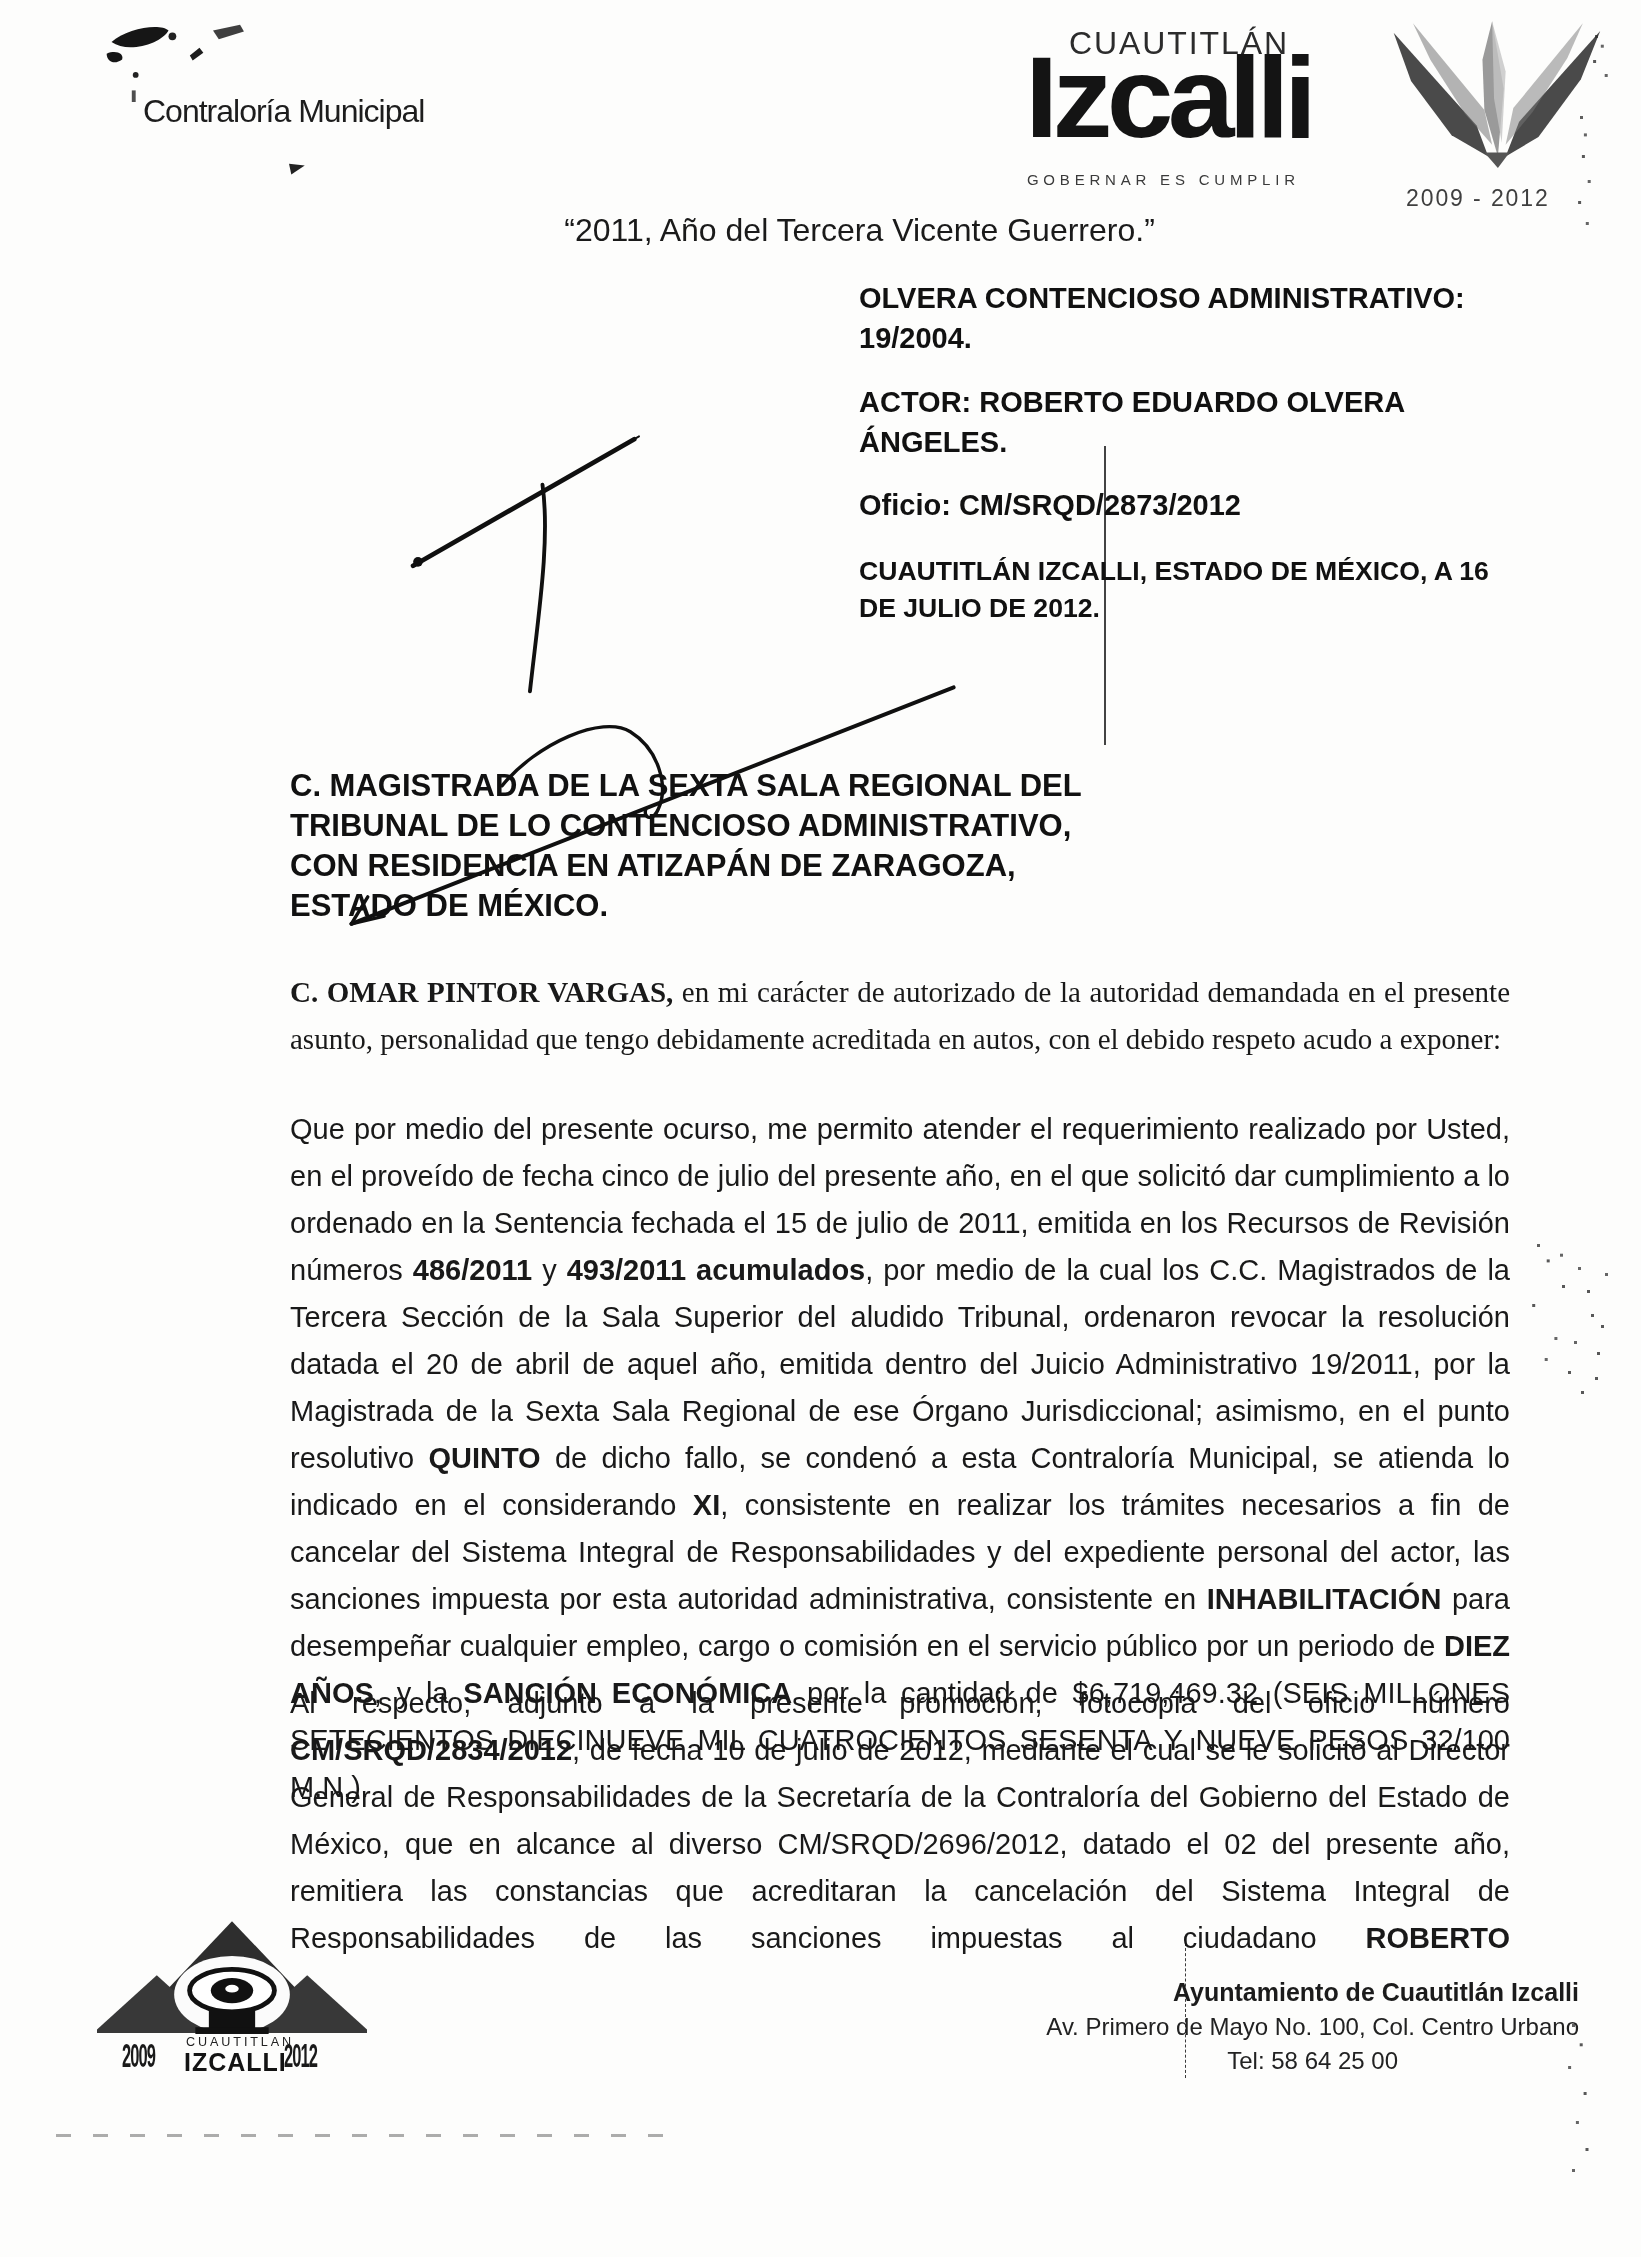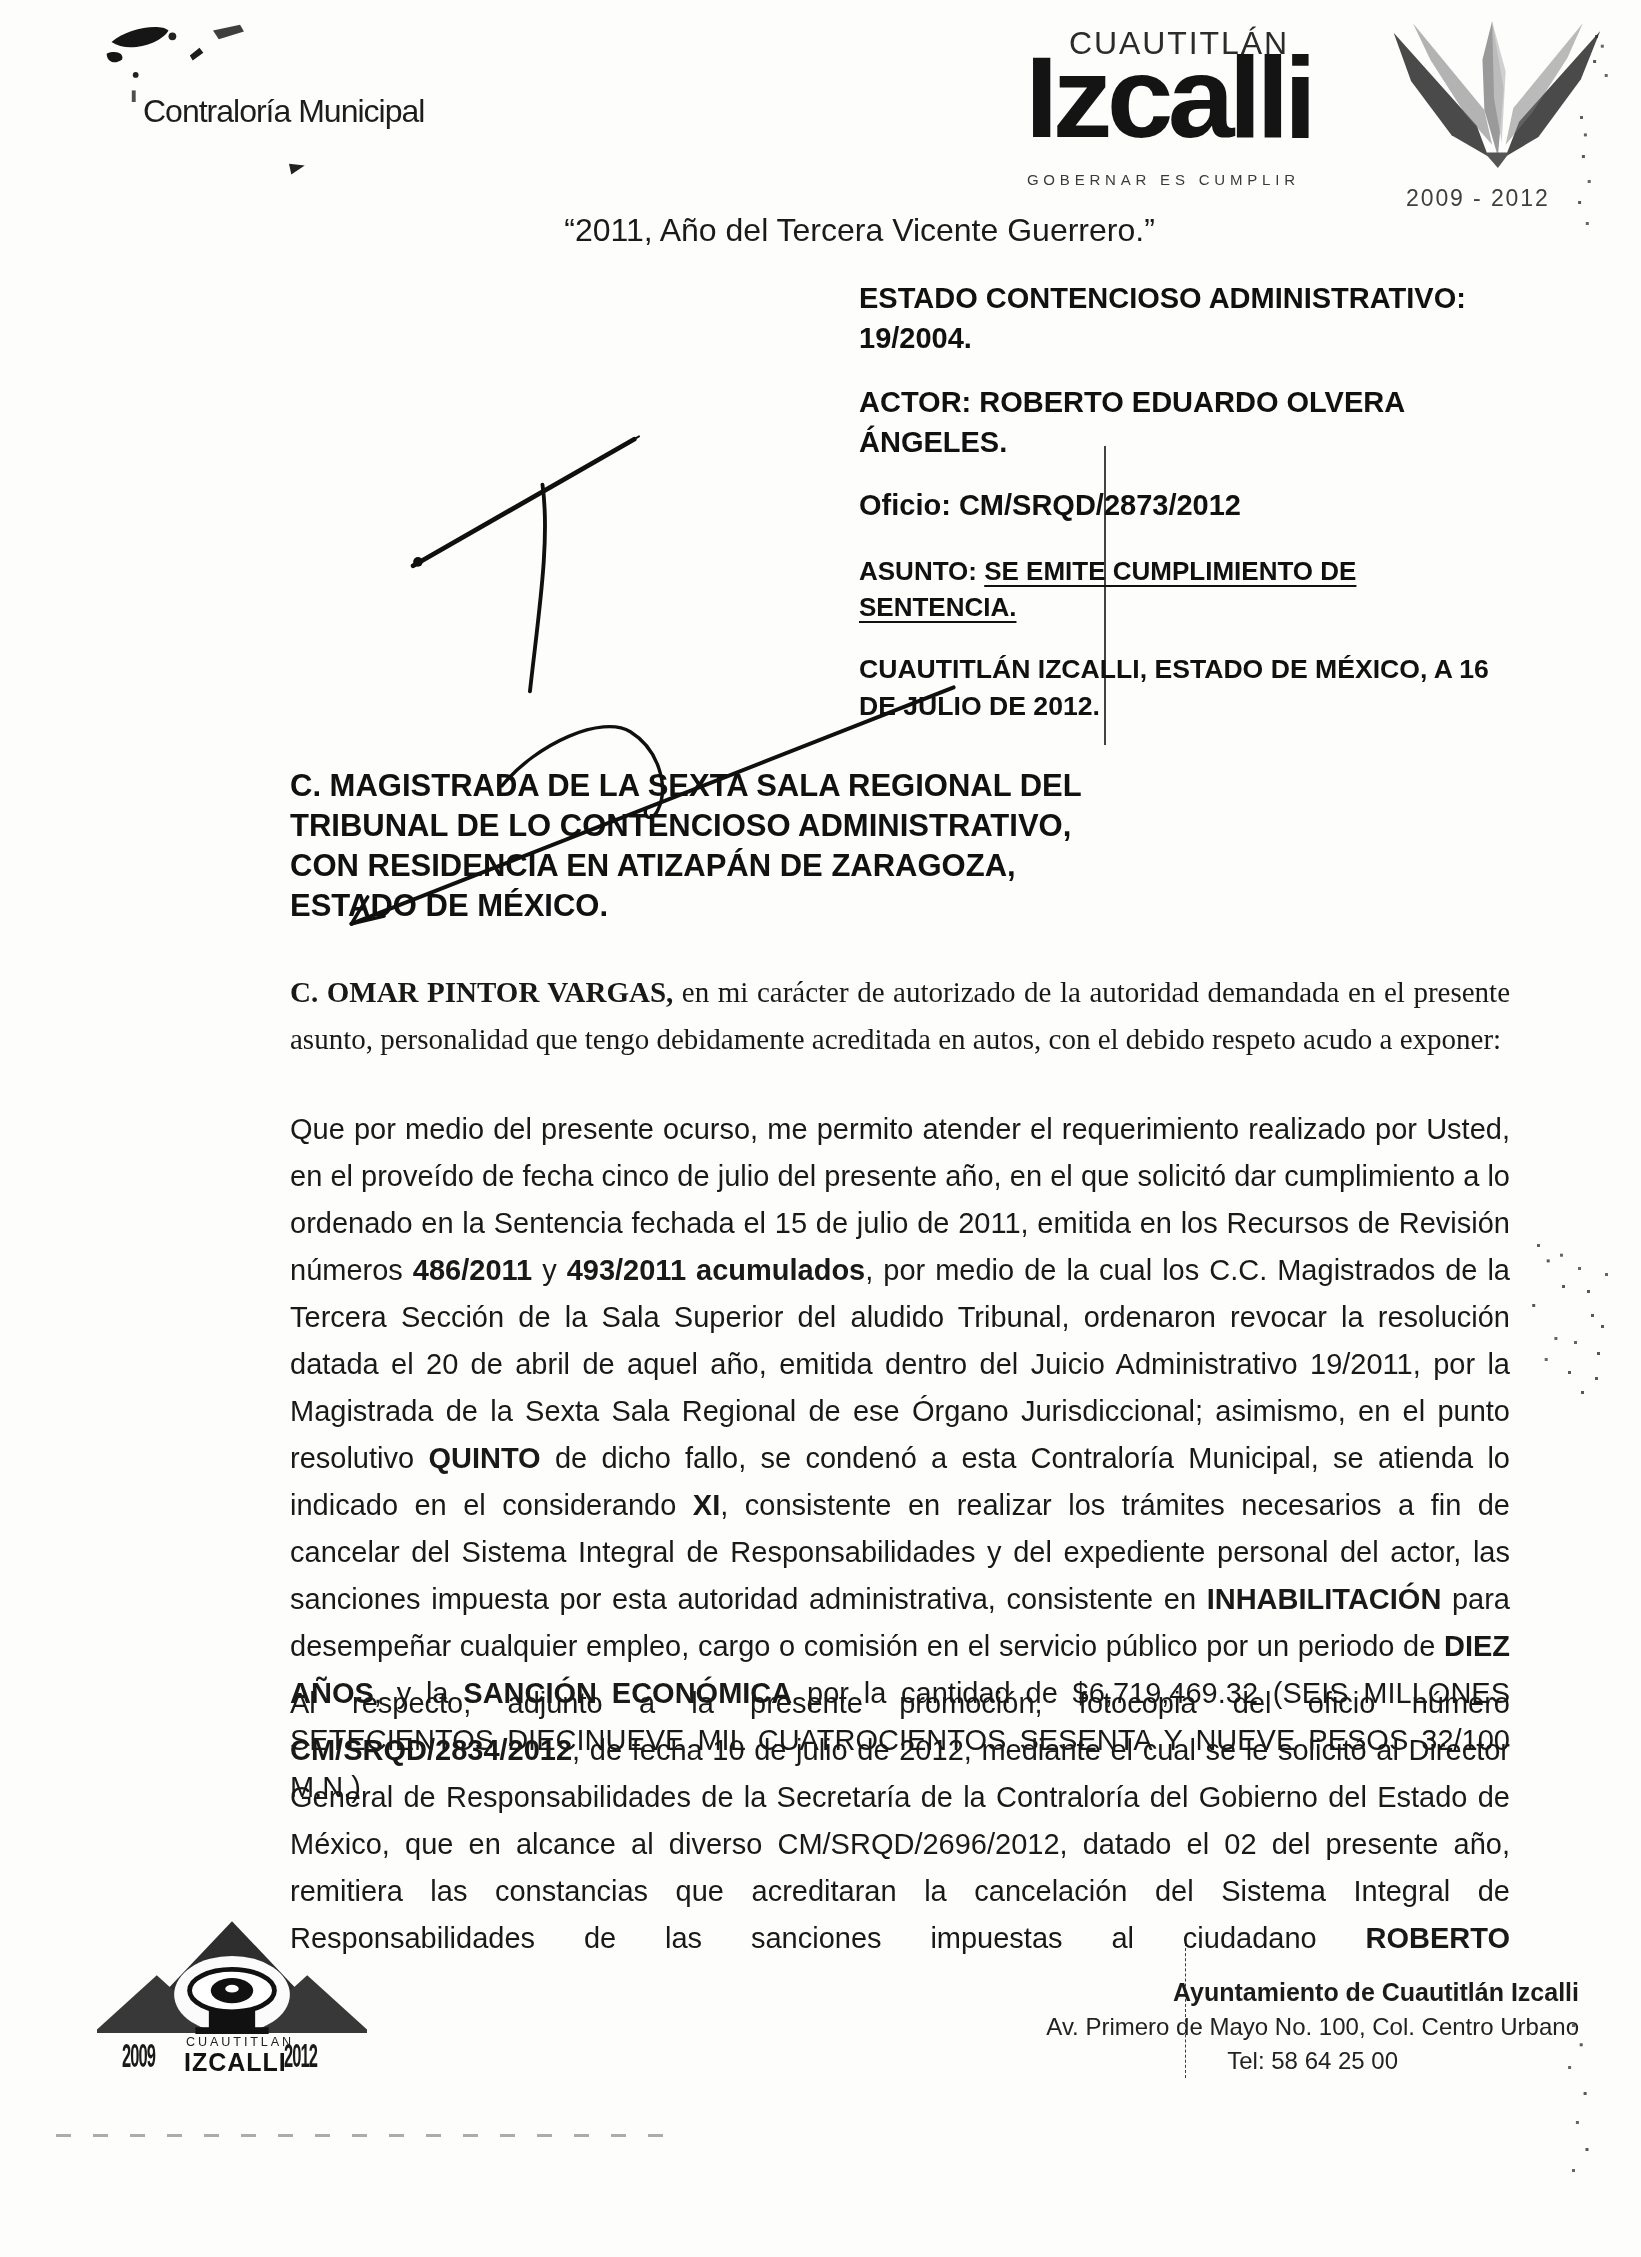--- a/index.html
+++ b/index.html
@@ -92,32 +92,28 @@
       <polygon points="104,136 130,136 118,152" fill="#555"></polygon>
     </svg>
     <div class="logo-motto">GOBERNAR ES CUMPLIR</div>
     <div class="logo-period">2009 - 2012</div>
   </div>
 
   <div class="quote">“2011, Año del Tercera Vicente Guerrero.”</div>
 
   <div class="case">
     <div class="grp">
-      <div class="l">ESTADO CONTENCIOSO ADMINISTRATIVO:</div>
+      <div class="l">OLVERA CONTENCIOSO ADMINISTRATIVO:</div>
       <div class="l">19/2004.</div>
     </div>
     <div class="grp">
       <div class="l">ACTOR: ROBERTO EDUARDO OLVERA</div>
       <div class="l">ÁNGELES.</div>
     </div>
     <div class="of">Oficio: CM/SRQD/2873/2012</div>
-    <div class="grp" style="margin-bottom:26px;">
-      <div class="as"><span>ASUNTO: </span><span class="u">SE EMITE CUMPLIMIENTO DE</span></div>
-      <div class="as"><span class="u">SENTENCIA.</span></div>
-    </div>
     <div>
       <div class="dt">CUAUTITLÁN IZCALLI, ESTADO DE MÉXICO, A 16</div>
       <div class="dt">DE JULIO DE 2012.</div>
     </div>
   </div>
 
   <div class="addressee">
     <div>C. MAGISTRADA DE LA SEXTA SALA REGIONAL DEL</div>
     <div>TRIBUNAL DE LO CONTENCIOSO ADMINISTRATIVO,</div>
     <div>CON RESIDENCIA EN ATIZAPÁN DE ZARAGOZA,</div>

